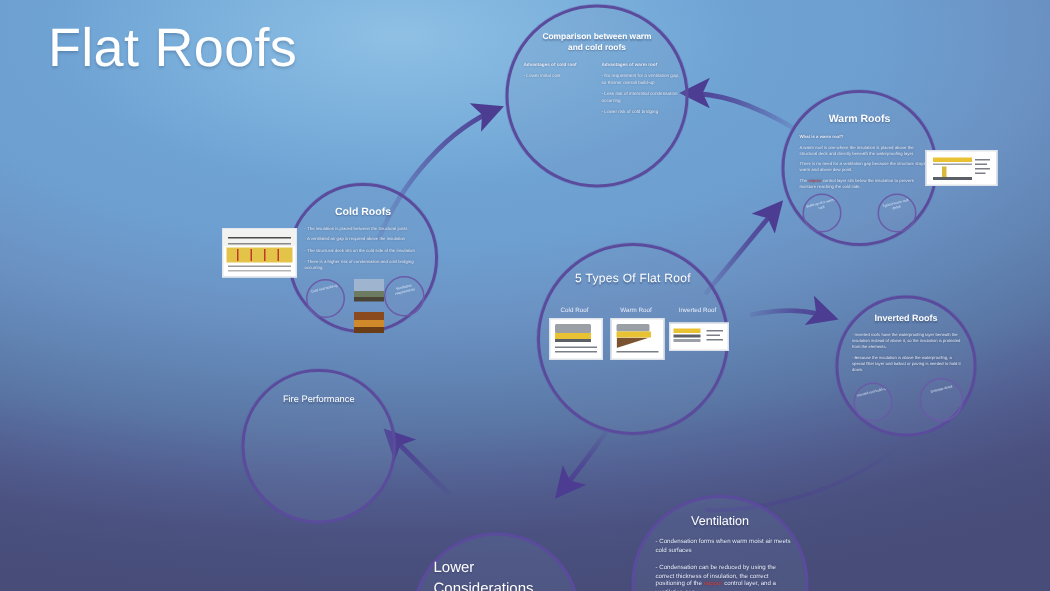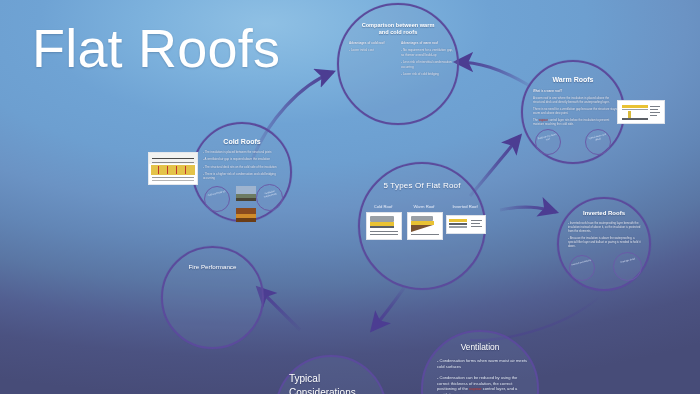--- a/index.html
+++ b/index.html
@@ -8,22 +8,22 @@
     font-family:"Liberation Sans","DejaVu Sans",sans-serif;
     background:#4a5480;
   }
   #stage{
     position:relative;width:700px;height:394px;overflow:hidden;
     background:
       radial-gradient(120% 95% at 38% 6%, #8fc0e4 0%, #7db2dd 14%, #6fa3d4 27%, #6d9fd0 38%, #6b93c4 50%, #6286b6 60%, #5a76a4 70%, #525f91 80%, #4b5281 89%, #474c78 100%);
   }
   
   .maintitle{
-    position:absolute;left:32px;top:22px;
-    font-size:54px;line-height:52px;color:#ffffff;
+    position:absolute;left:32px;top:6px;
+    font-size:36px;line-height:52px;color:#ffffff;
     font-weight:400;letter-spacing:.2px;
     text-shadow:0 1px 2px rgba(20,30,60,.22);
     white-space:nowrap;
   }
   
   .circle{
     position:absolute;border-radius:50%;
     border:2.5px solid #5b4b9c;
     box-sizing:border-box;
     background:rgba(120,140,185,.16);
@@ -235,21 +235,21 @@
     <div class="subcircle" style="left:54px;top:53px;width:29px;height:29px;">
       <div class="subtext" style="font-size:2.2px;line-height:3px;">Drainage detail</div>
     </div>
   </div>
 
   <div class="circle thin" style="left:161px;top:246px;width:103px;height:103px;">
     <div class="ctitle plain" style="top:15px;font-size:6.2px;">Fire Performance</div>
   </div>
 
   <div class="circle" style="left:275px;top:355px;width:112px;height:112px;">
-    <div class="ctitle plain" style="top:16px;left:12px;right:auto;text-align:left;font-size:10px;">Typical</div>
+    <div class="ctitle plain" style="top:16px;left:12px;right:auto;text-align:left;font-size:10px;">Lower</div>
     <div class="ctitle plain" style="top:30px;left:12px;right:auto;text-align:left;font-size:10px;">Considerations</div>
   </div>
 
   <div class="circle" style="left:421px;top:330px;width:118px;height:118px;">
     <div class="ctitle plain" style="top:10px;font-size:8.4px;">Ventilation</div>
     <div class="body" style="left:14px;top:26px;width:92px;font-size:4.1px;line-height:5.6px;">
       <p>- Condensation forms when warm moist air meets cold surfaces</p>
       <p style="margin-top:6px;">- Condensation can be reduced by using the correct thickness of insulation, the correct positioning of the <span class="hl">vapour</span> control layer, and a ventilation gap</p>
     </div>
   </div>

